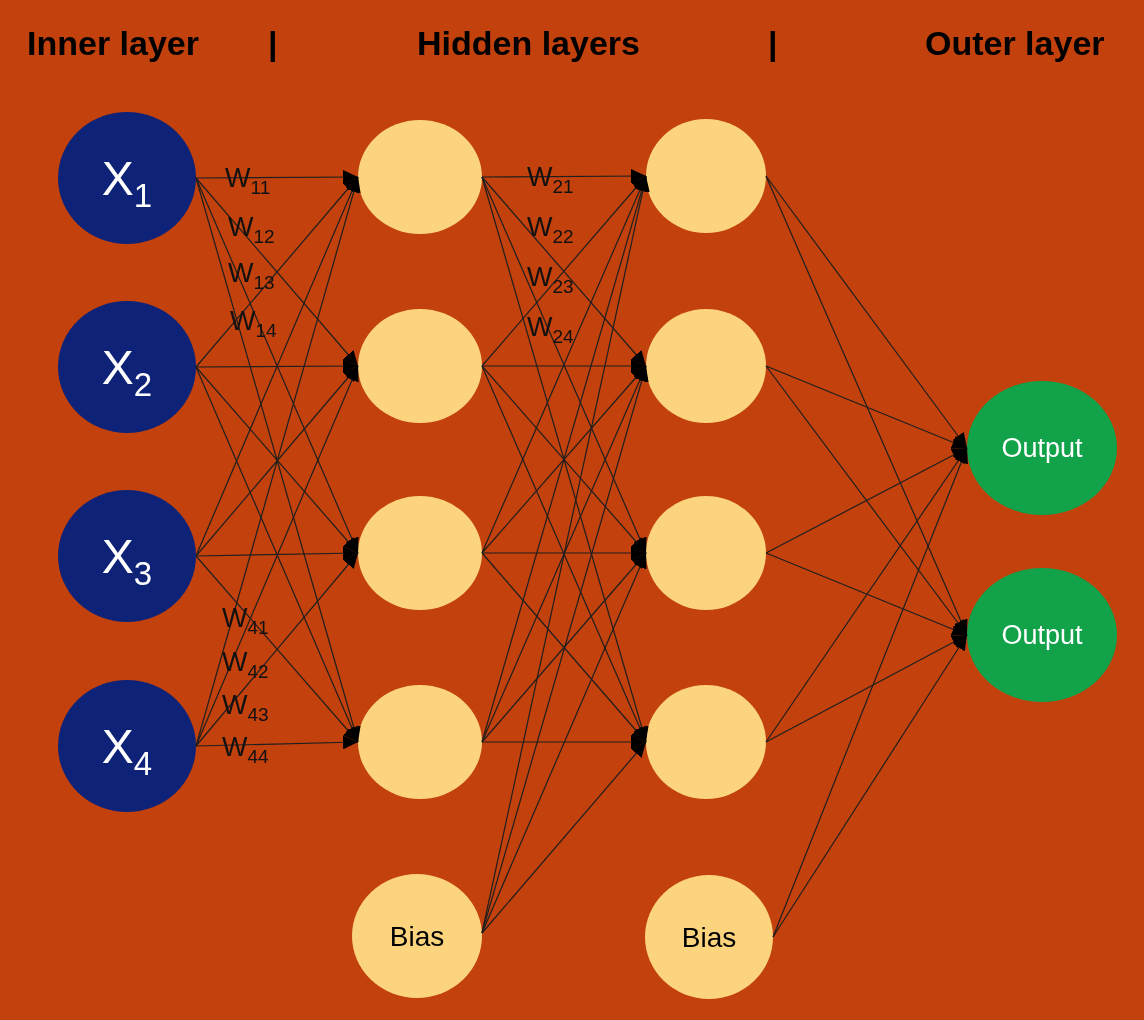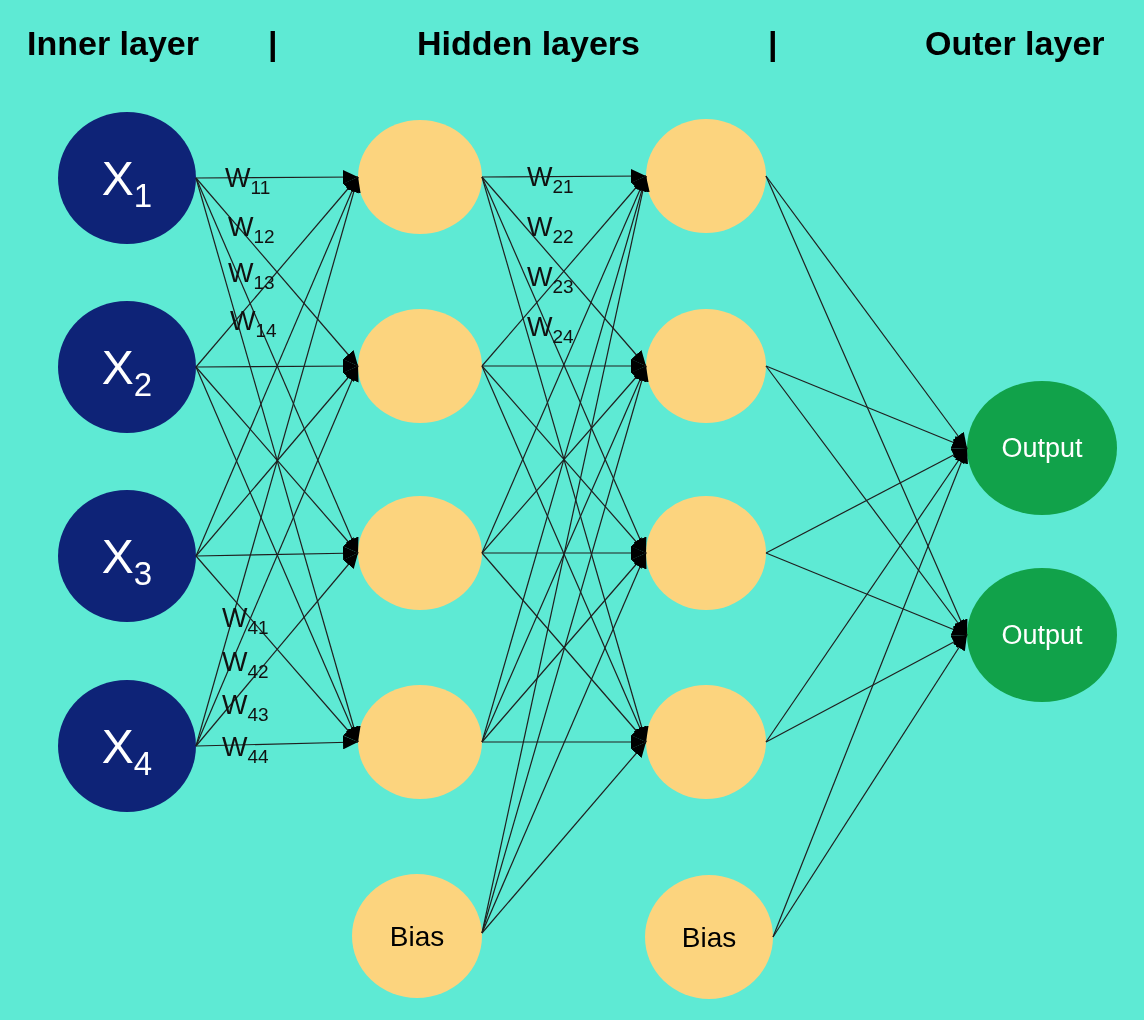--- a/index.html
+++ b/index.html
@@ -1,19 +1,19 @@
 <!DOCTYPE html>
 <html style="--input-color: #0E2377; --hidden-color: #FCD47E; --output-color: #11A24A; --edge-color: #1F1F1F; --input-label-color: #FFFFFF; --output-label-color: #FFFFFF; --bias-label-color: #000000; --weight-label-color: #111111;"><head>
 <meta charset="utf-8">
 <style>
   html,body{margin:0;padding:0;background:#ffffff;}
   .stage{
     position:relative;
     width:1144px;height:1020px;
-    background:#5eead4;
+    background:#c2410c;
     font-family:"Liberation Sans", sans-serif;
     overflow:hidden;
   }
   svg{display:block;}
   .layer-heading{
     font-family:"Liberation Sans", sans-serif;
     font-size:34px;
     font-weight:bold;
     fill:#000000;
   }

